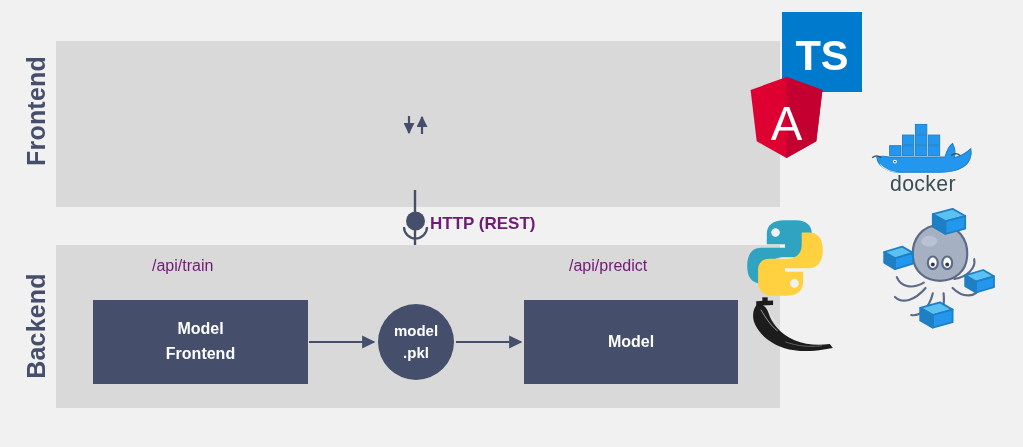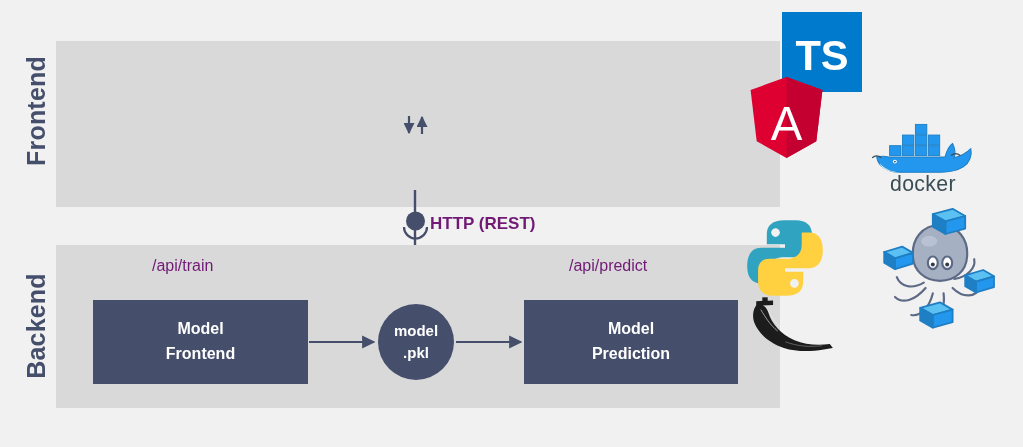--- a/index.html
+++ b/index.html
@@ -138,21 +138,20 @@
 
   <div class="endpoint-label" id="label-api-train">/api/train</div>
   <div class="endpoint-label" id="label-api-predict">/api/predict</div>
 
   <div class="comp-box" id="box-model-training">
     <span>Model</span>
     <span>Frontend</span>
   </div>
   <div class="comp-box" id="box-model-predict">
     <span>Model</span>
-    <span>Prediction</span>
   </div>
 
   <div id="node-model-pkl">
     <span>model</span>
     <span>.pkl</span>
   </div>
 
   <svg class="wires" width="1023" height="447">
     <defs>
       <marker id="arrow-dark" viewBox="0 0 10 10" refX="9" refY="5" markerWidth="6" markerHeight="6" orient="auto-start-reverse">

